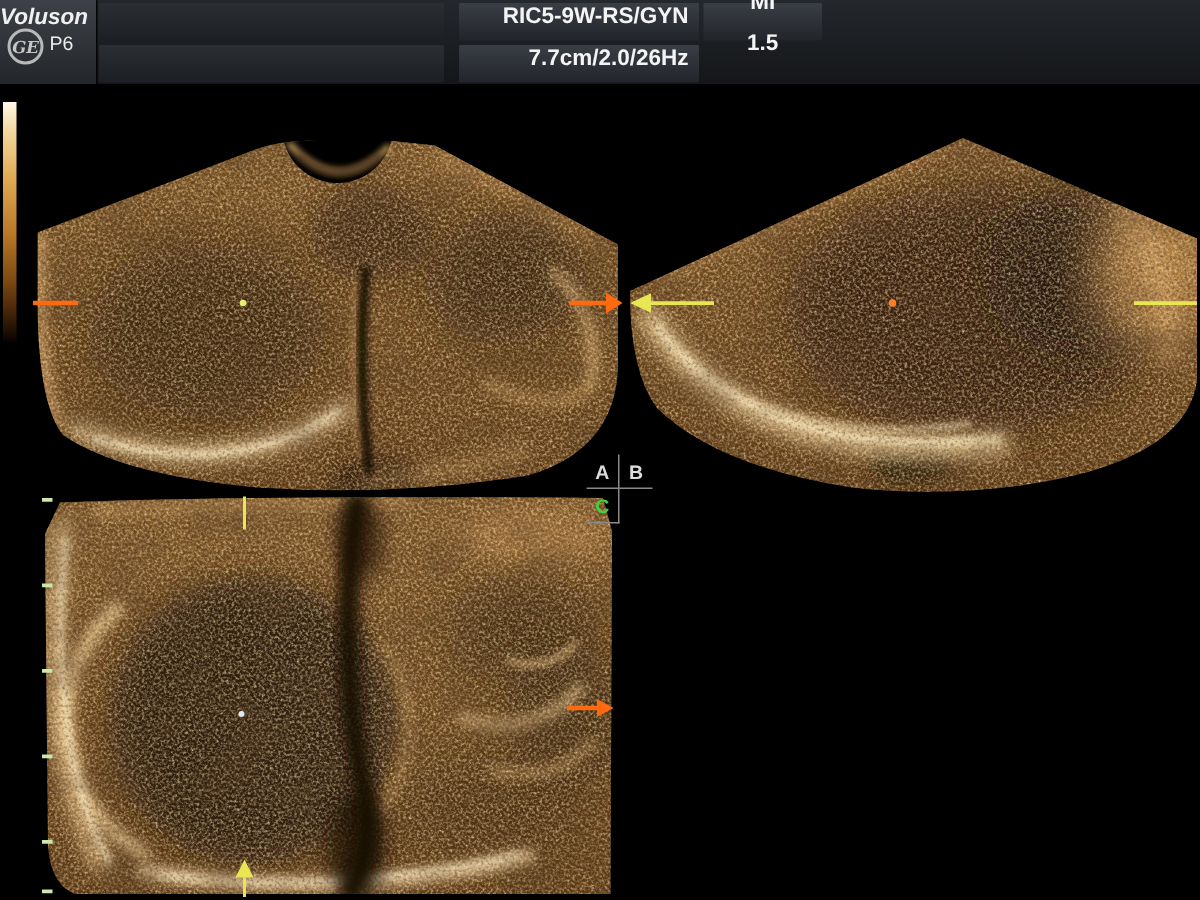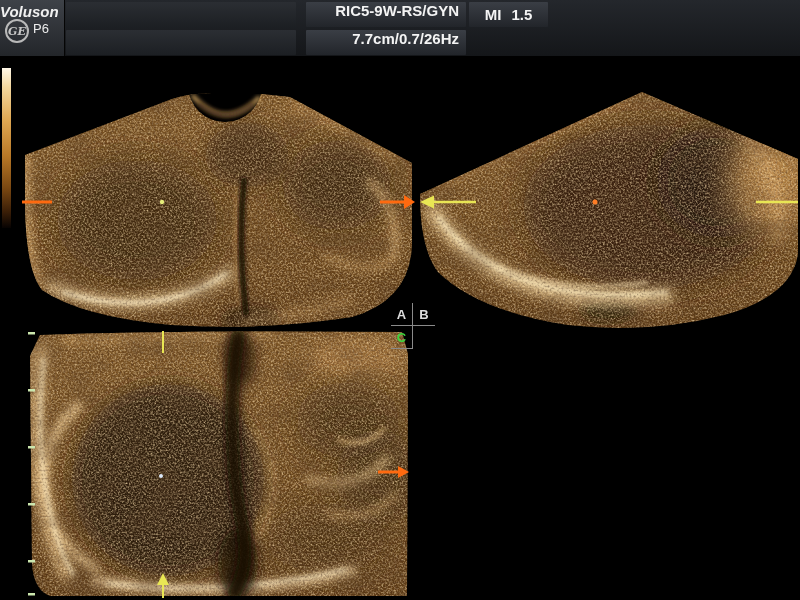--- a/index.html
+++ b/index.html
@@ -13,21 +13,21 @@
                background:linear-gradient(#3e4248,#23262a);border-right:1px solid #050505;}
   .brand{position:absolute;left:0;top:3px;width:60px;text-align:left;
          font-size:15px;font-weight:bold;color:#f0f0f0;font-style:italic;}
   .model{position:absolute;left:33px;top:21px;font-size:13px;font-weight:normal;color:#ececec;}
   .gelogo{position:absolute;left:5px;top:19px;width:24px;height:24px;border:2px solid #b9b9b9;
           border-radius:50%;box-sizing:border-box;display:flex;align-items:center;justify-content:center;
           color:#c6c6c6;font-family:"DejaVu Serif",serif;font-style:italic;font-weight:bold;font-size:11px;}
   .row1{top:2px;height:25px;} .row2{top:30px;height:25px;}
   .spacerbox{left:66px;width:230px;background:linear-gradient(#2b2e33,#1c1f23);}
   .probebox{left:306px;width:160px;display:flex;align-items:flex-start;justify-content:flex-end;padding-right:7px;box-sizing:border-box;}
-  .valuebox{left:469px;width:79px;display:flex;align-items:center;justify-content:center;gap:10px;}
+  .valuebox{left:469px;width:79px;display:flex;align-items:center;justify-content:center;gap:10px;flex-direction:column;}
   .htxt{font-size:15px;font-weight:bold;color:#f4f4f4;white-space:nowrap;}
   
   .colorbar{position:absolute;left:2px;top:68px;width:9px;height:160px;
             background:linear-gradient(#fff8e8 0%,#f3d79e 12%,#e0a954 32%,#b87827 55%,#7a4812 75%,#3a1e07 90%,#070302 100%);}
   
   .info{position:absolute;right:4px;top:62px;text-align:right;line-height:17px;}
   .info div{font-size:15px;font-weight:bold;color:#e9e9e9;}
   .info .angles{color:#d6d6d6;}
   
   .panel{position:absolute;}
@@ -50,21 +50,21 @@
       <div class="brand">Voluson</div>
       <div class="gelogo">GE</div>
       <div class="model">P6</div>
     </div>
     <div class="hbox row1 spacerbox"></div>
     <div class="hbox row2 spacerbox"></div>
     <div class="hbox row1 probebox">
       <span class="htxt">RIC5-9W-RS/GYN</span>
     </div>
     <div class="hbox row2 probebox">
-      <span class="htxt">7.7cm/0.7/26Hz</span>
+      <span class="htxt">7.7cm/2.0/26Hz</span>
     </div>
     <div class="hbox row1 valuebox">
       <span class="htxt">MI</span>
       <span class="htxt">1.5</span>
     </div>
   </div>
 
 
   <div class="colorbar"></div>
 

